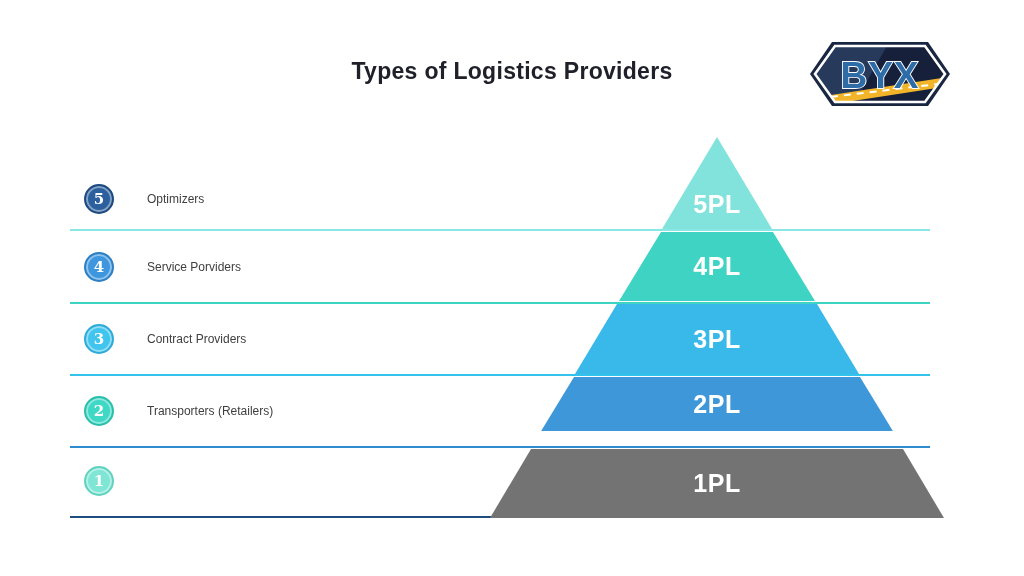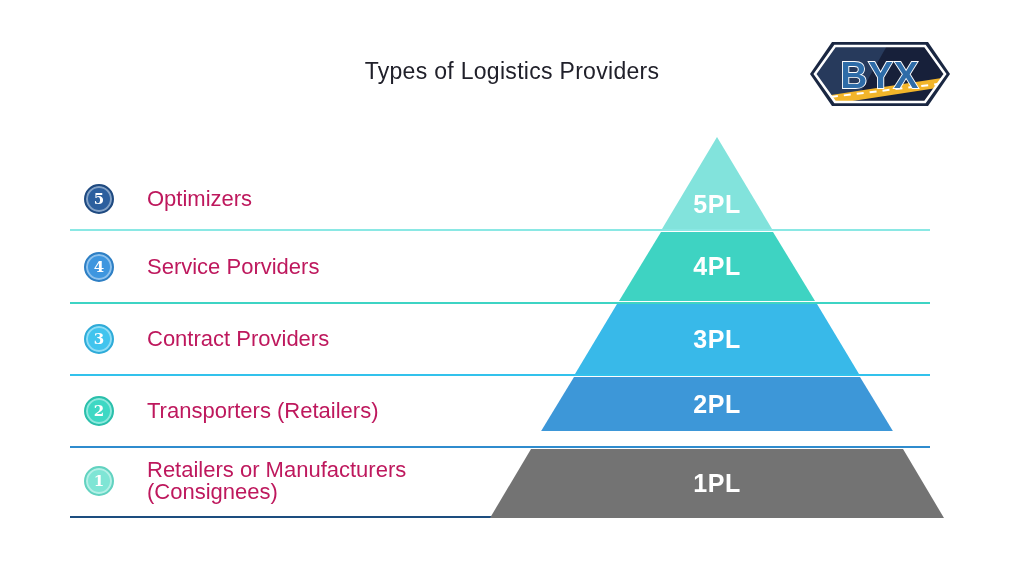--- a/index.html
+++ b/index.html
@@ -3,40 +3,40 @@
 <meta charset="utf-8">
 <style>
   html,body{margin:0;padding:0;background:#fff;}
   .canvas{
     position:relative;width:1024px;height:576px;background:#ffffff;
     overflow:hidden;font-family:"Liberation Sans",sans-serif;
   }
   
   .page-title{
     position:absolute;top:58px;left:0;width:1024px;text-align:center;
-    font-size:23px;font-weight:400;color:#20202a;letter-spacing:.3px;
+    font-size:23px;font-weight:700;color:#20202a;letter-spacing:.3px;
   }
   
   .logo{position:absolute;top:36px;left:810px;width:140px;height:76px;}
   
   .row{position:absolute;left:84px;height:44px;display:flex;align-items:center;}
   .row-5{top:177px;} .row-4{top:245px;} .row-3{top:317px;} .row-2{top:389px;} .row-1{top:459px;}
   .badge{
     width:30px;height:30px;border-radius:50%;flex:0 0 30px;
     display:flex;align-items:center;justify-content:center;
     box-sizing:border-box;border:2px solid;
     box-shadow:inset 0 0 0 2px rgba(255,255,255,.42);
     color:#fff;font-family:"DejaVu Serif",serif;font-weight:bold;font-size:15px;line-height:1;
   }
   .b5{background:#2c5f9e;border-color:#1f4a80;}
   .b4{background:#3e96df;border-color:#2e7fc4;}
   .b3{background:#41c4ee;border-color:#2fabd8;}
   .b2{background:#3ed8c4;border-color:#2bbfab;}
   .b1{background:#7fe5d5;border-color:#62d2c0;}
-  .row-label{margin-left:33px;font-size:22px;color:#be185d;line-height:22px;}
+  .row-label{margin-left:33px;font-size:12px;color:#404040;line-height:22px;}
   .row-label span{display:block;}
   
   .hline{position:absolute;left:70px;width:860px;height:2px;z-index:1;}
   .l5{top:229px;background:#8ae8e4;}
   .l4{top:302px;background:#3dd4c4;}
   .l3{top:374px;background:#33c2ec;}
   .l2{top:446px;background:#2f8cce;}
   .l1{top:516px;background:#1d4e7f;width:430px;}
   
   .pyramid{position:absolute;left:490px;top:137px;width:454px;height:381px;z-index:2;}
@@ -123,24 +123,20 @@
     <div class="row-label">
       <span>Transporters (Retailers)</span>
       <span></span>
     </div>
   </div>
 
   <div class="row row-1">
     <div class="badge b1">
       <span>1</span>
     </div>
-    <div class="row-label">
-      <span>Retailers or Manufacturers</span>
-      <span>(Consignees)</span>
-    </div>
   </div>
 
   <div class="pyramid">
     <div class="seg seg-5pl">
       <span>5PL</span>
     </div>
     <div class="seg seg-4pl">
       <span>4PL</span>
     </div>
     <div class="seg seg-3pl">

